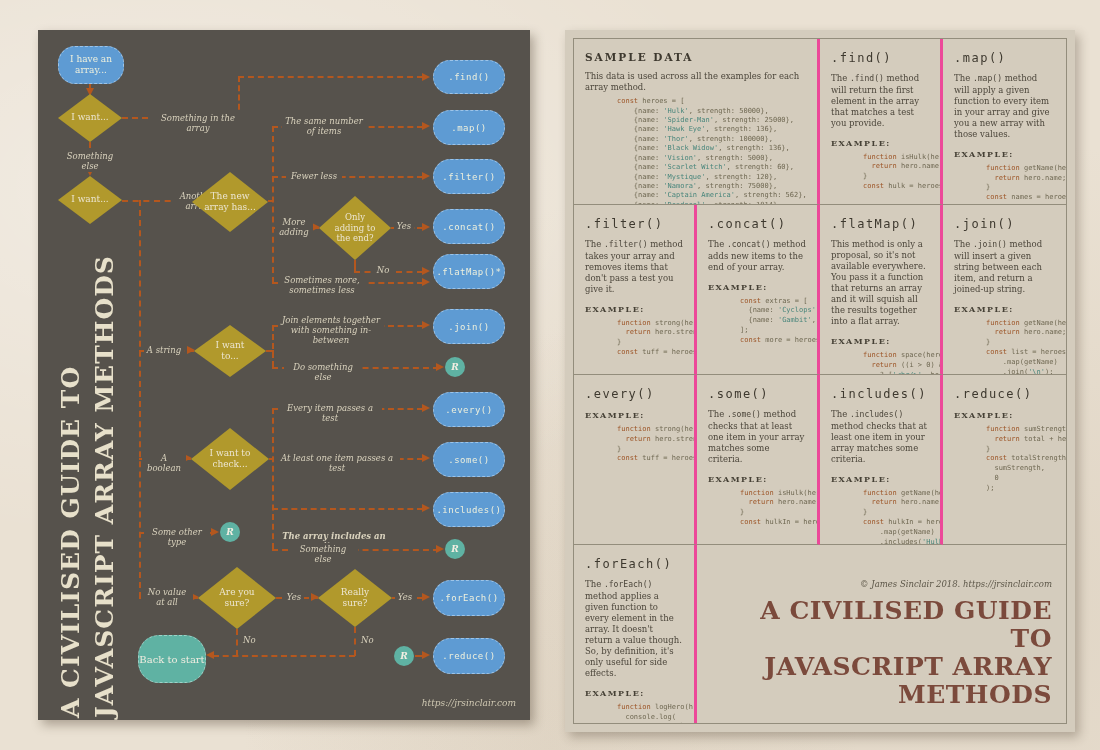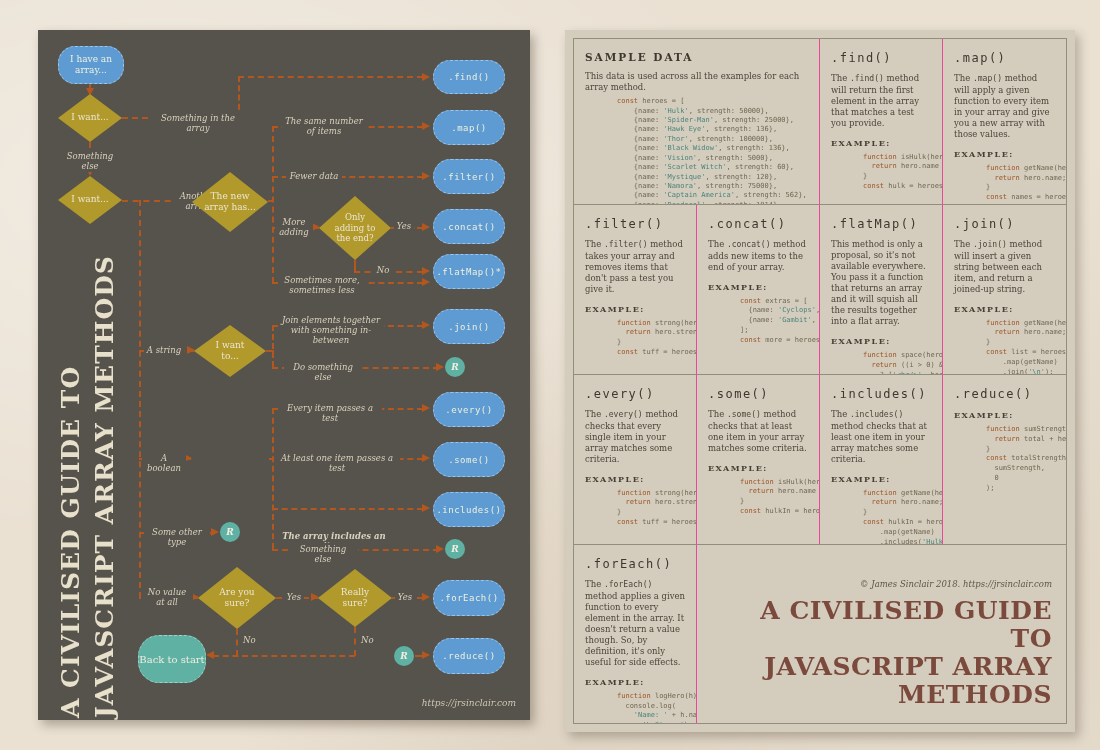--- a/index.html
+++ b/index.html
@@ -67,21 +67,21 @@
   .poster-right {
     position:absolute; left:565px; top:30px; width:510px; height:702px;
     background:#d4ccbd; box-shadow:4px 5px 10px rgba(60,45,30,0.3);
   }
   .frame {
     position:absolute; inset:8px; border:1px solid #938d7c;
     display:grid; grid-template-columns:repeat(4,1fr);
     grid-template-rows:166px 170px 170px auto;
   }
   .cell { padding:8px 11px; overflow:hidden; }
-  .br { border-right:1px solid #ec4899; }
+  .br { border-right:3px solid #ec4899; }
   .bb { border-bottom:1px solid #938d7c; }
   .span2 { grid-column:span 2; }
   .span3 { grid-column:span 3; }
   .ctitle {
     font:12px "DejaVu Sans Mono", monospace; letter-spacing:1.5px;
     color:#3e392f; margin:4px 0 8px;
   }
   .stitle {
     font:bold 10.5px "DejaVu Serif", serif; letter-spacing:2px;
     color:#3e392f; margin:4px 0 8px;
@@ -143,21 +143,21 @@
     <div class="hl" style="left:230px;top:170px;width:6px;"></div>
     <div class="vl" style="left:234px;top:96px;height:157px;"></div>
 
     <div class="hl" style="left:234px;top:96px;width:151px;"></div>
     <div class="ar ar-r" style="left:384px;top:92px;"></div>
     <div class="lbl" style="left:244px;top:85px;width:84px;">The same number of items</div>
     <div class="pill" style="top:80px;height:35px;">.map()</div>
 
     <div class="hl" style="left:234px;top:146px;width:151px;"></div>
     <div class="ar ar-r" style="left:384px;top:142px;"></div>
-    <div class="lbl" style="left:248px;top:140px;width:56px;">Fewer data</div>
+    <div class="lbl" style="left:248px;top:140px;width:56px;">Fewer less</div>
     <div class="pill" style="top:129px;height:35px;">.filter()</div>
 
     <div class="hl" style="left:234px;top:197px;width:47px;"></div>
     <div class="ar ar-r" style="left:274px;top:193px;"></div>
     <div class="lbl" style="left:237px;top:186px;width:38px;">More adding</div>
     <div class="diamond" style="left:281px;top:166px;width:72px;height:64px;font-size:8.5px;">Only adding to the end?</div>
 
     <div class="hl" style="left:353px;top:197px;width:32px;"></div>
     <div class="ar ar-r" style="left:384px;top:193px;"></div>
     <div class="lbl" style="left:356px;top:190px;width:20px;">Yes</div>
@@ -188,20 +188,21 @@
     <div class="pill" style="top:279px;height:35px;">.join()</div>
 
     <div class="hl" style="left:234px;top:337px;width:167px;"></div>
     <div class="ar ar-r" style="left:398px;top:333px;"></div>
     <div class="lbl" style="left:246px;top:331px;width:78px;">Do something else</div>
     <div class="rcirc" style="left:407px;top:327px;">R</div>
 
     <div class="hl" style="left:101px;top:428px;width:52px;"></div>
     <div class="ar ar-r" style="left:146px;top:424px;"></div>
     <div class="lbl" style="left:104px;top:422px;width:44px;">A boolean</div>
+    <div class="diamond" style="left:153px;top:398px;width:78px;height:62px;">I want to check...</div>
     <div class="hl" style="left:231px;top:428px;width:5px;"></div>
     <div class="vl" style="left:234px;top:378px;height:141px;"></div>
 
     <div class="hl" style="left:234px;top:378px;width:151px;"></div>
     <div class="ar ar-r" style="left:384px;top:374px;"></div>
     <div class="lbl" style="left:240px;top:372px;width:104px;">Every item passes a test</div>
     <div class="pill" style="top:362px;height:35px;">.every()</div>
 
     <div class="hl" style="left:234px;top:428px;width:151px;"></div>
     <div class="ar ar-r" style="left:384px;top:424px;"></div>
@@ -331,21 +332,20 @@
         <pre class="ccode"><span class="kw">function</span> getName(hero) {
   <span class="kw">return</span> hero.name;
 }
 <span class="kw">const</span> list = heroes
     .map(getName)
     .join(<span class="str">'\n'</span>);</pre>
       </div>
 
       <div class="cell br bb">
         <div class="ctitle">.every()</div>
-        <div class="cdesc">The <span class="mono">.every()</span> method checks that every single item in your array matches some criteria.</div>
         <div class="cexample">EXAMPLE:</div>
         <pre class="ccode"><span class="kw">function</span> strong(hero) {
   <span class="kw">return</span> hero.strength &gt;= 200;
 }
 <span class="kw">const</span> tuff = heroes.every(strong);</pre>
       </div>
       <div class="cell br bb">
         <div class="ctitle">.some()</div>
         <div class="cdesc">The <span class="mono">.some()</span> method checks that at least one item in your array matches some criteria.</div>
         <div class="cexample">EXAMPLE:</div>

